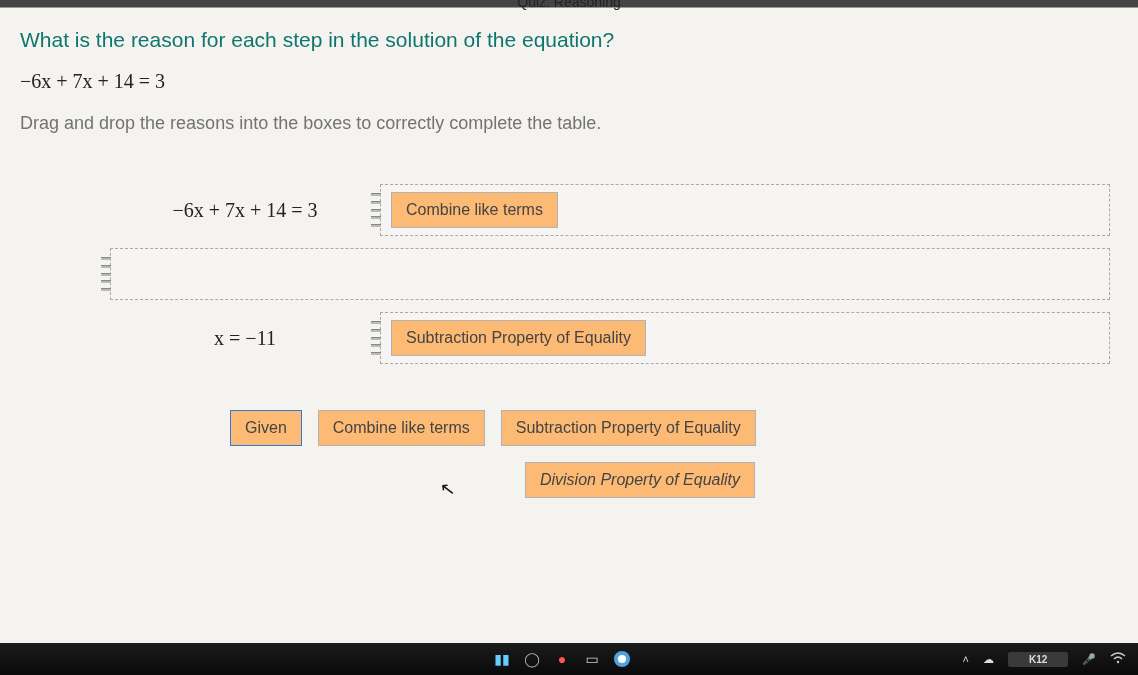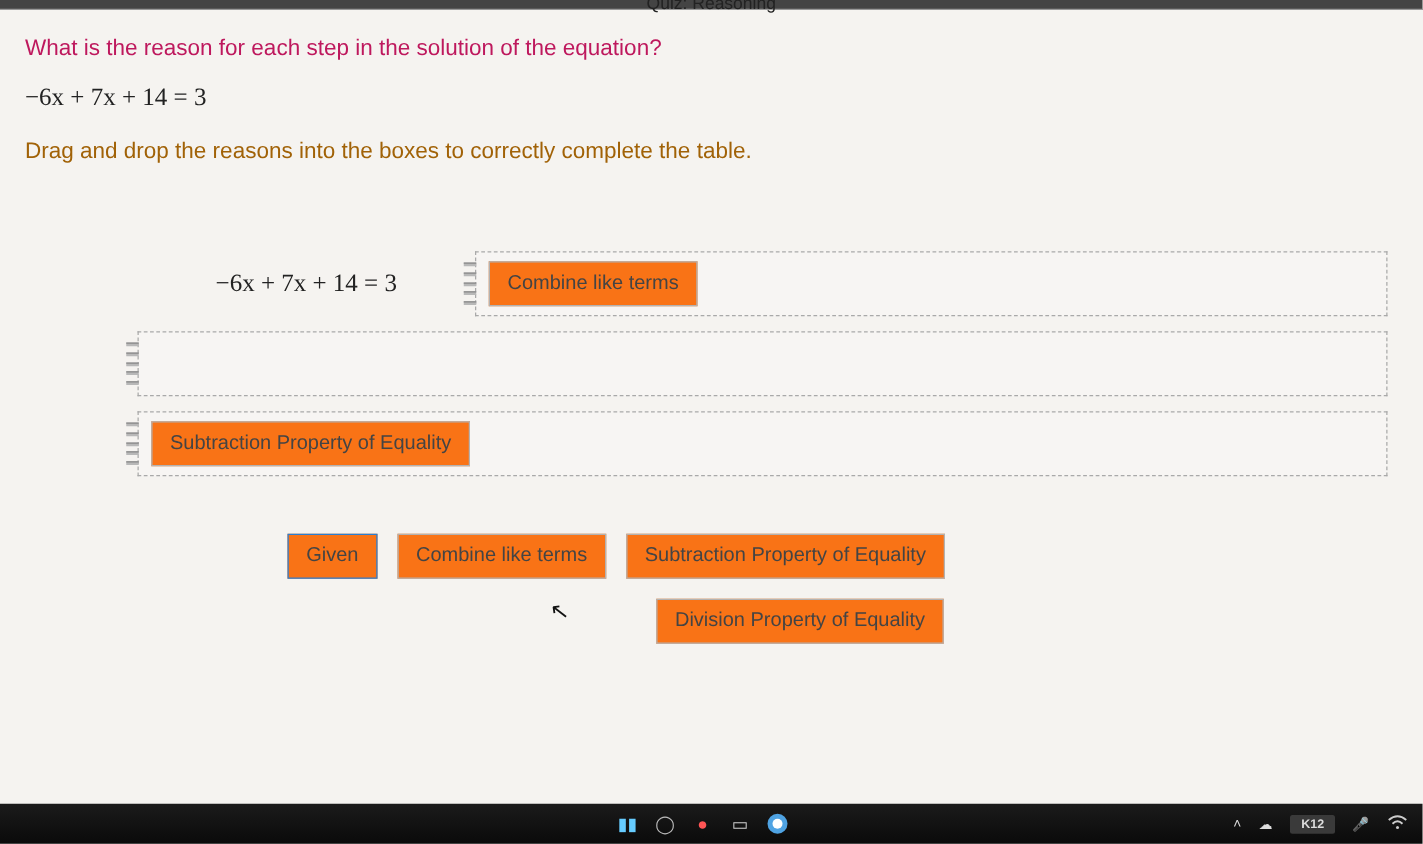--- a/index.html
+++ b/index.html
@@ -27,34 +27,34 @@
     font-size: 14px;
     color: #222;
   }
   .content {
     position: absolute;
     top: 28px;
     left: 20px;
     right: 20px;
   }
   .question-text {
-    font-size: 18px;
-    color: #be185d;
+    font-size: 21px;
+    color: #0f766e;
     margin-bottom: 18px;
   }
   .equation {
     font-family: "STIX", "Cambria Math", Georgia, serif;
     font-size: 20px;
     color: #222;
     margin-bottom: 20px;
   }
   .instruct {
     font-size: 18px;
-    color: #a16207;
-    margin-bottom: 64px;
+    color: #737373;
+    margin-bottom: 44px;
   }
   .table-area {
     position: relative;
     left: 90px;
     width: 1000px;
   }
   .row {
     display: flex;
     align-items: center;
     height: 64px;
@@ -91,21 +91,21 @@
     display:block;
     height:3px;
     background:#b8b8b8;
     border-top:1px solid #888;
   }
   .chip {
     display: inline-flex;
     align-items: center;
     padding: 8px 14px;
     border: 1px solid #b2b2b2;
-    background: #f97316;
+    background: #fdba74;
     font-size: 16px;
     color: #444;
     cursor: grab;
     user-select: none;
   }
   .chip.active {
     border: 1.5px solid #2a7fd4;
     justify-content: center;
   }
   .pool {
@@ -115,20 +115,21 @@
     flex-wrap: wrap;
     gap: 16px;
     align-items: center;
     max-width: 820px;
   }
   .pool-row2 {
     width: 100%;
     display:flex;
     justify-content:center;
     gap:16px;
+    font-style:italic;
   }
   .cursor-arrow {
     position: absolute;
     left: 440px;
     top: 478px;
     font-size: 18px;
     color: #111;
     pointer-events: none;
     transform: rotate(-8deg);
   }
@@ -144,21 +145,21 @@
   }
   .tray {
     display: flex;
     align-items: center;
     gap: 14px;
     color: #ddd;
     font-size: 11px;
   }
   .tray .badge {
     background: #3a3a3a;
-    padding: 2px 9px;
+    padding: 2px 21px;
     border-radius: 2px;
     font-size: 10px;
     font-weight: bold;
   }
   .tb-icons {
     display:flex;
     gap:10px;
     align-items:center;
     margin-left: 480px;
   }
@@ -203,20 +204,21 @@
             <span></span>
             <span></span>
             <span></span>
             <span></span>
             <span></span>
           </div>
       </div>
     </div>
 
     <div class="row">
+      <div class="step-col">x = −11</div>
       <div class="dropzone">
         <div class="grip">
             <span></span>
             <span></span>
             <span></span>
             <span></span>
             <span></span>
           </div>
         <div class="chip">
           <span>Subtraction Property of Equality</span>

